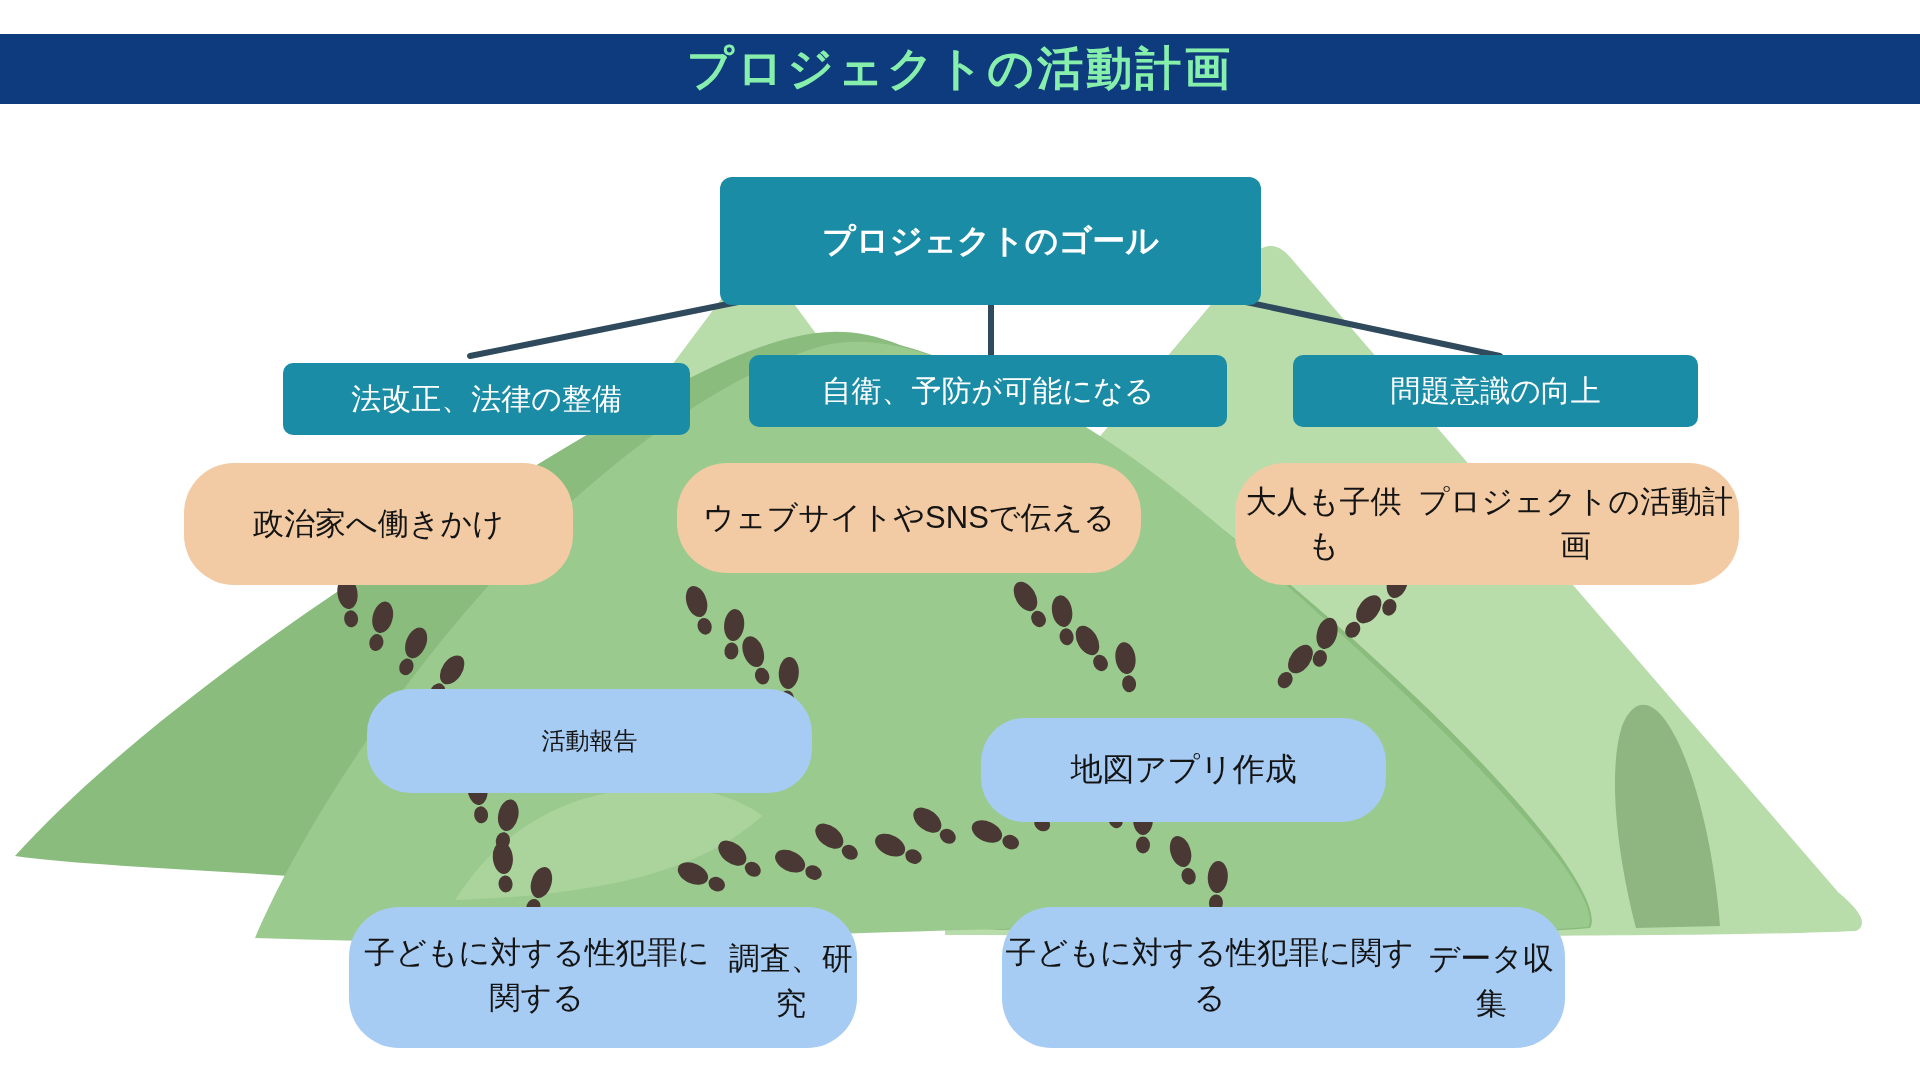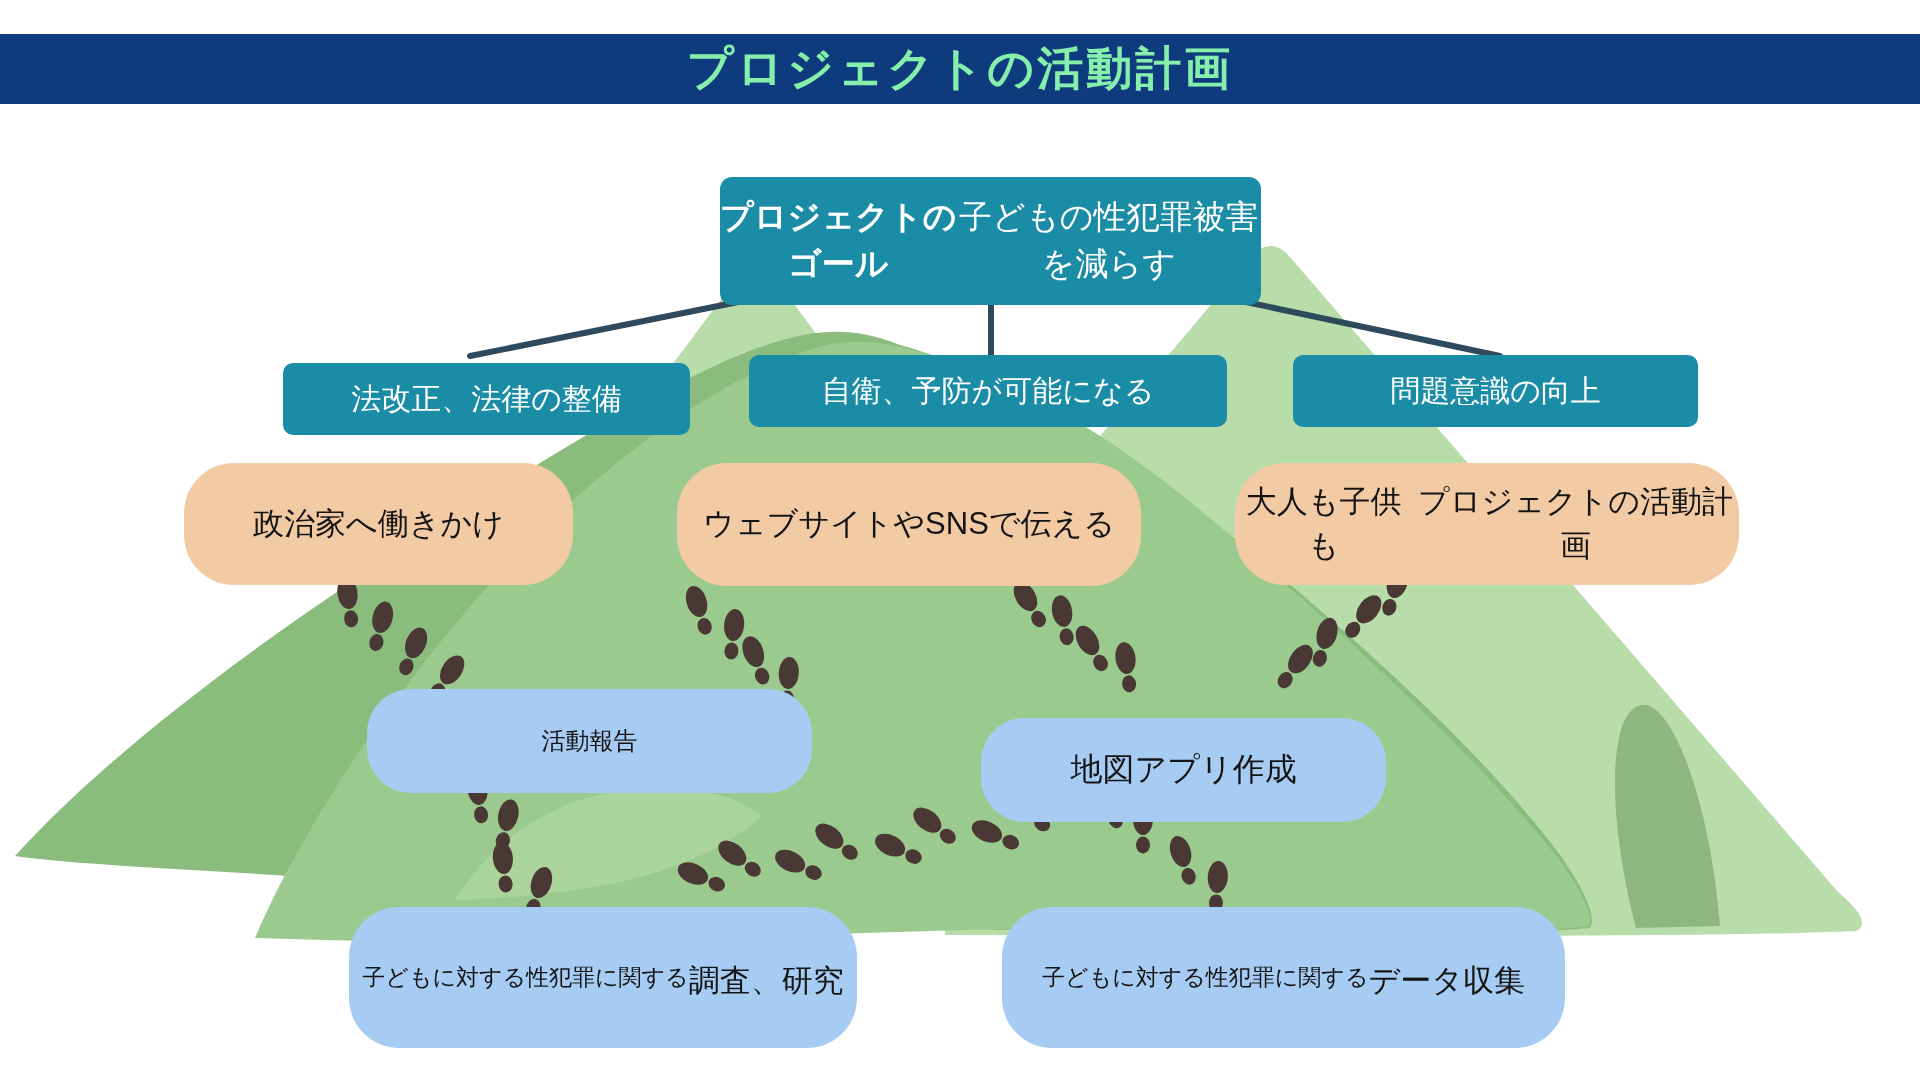--- a/index.html
+++ b/index.html
@@ -28,29 +28,29 @@
   .goal-box{background:var(--teal);color:#ffffff;border-radius:12px;left:720px;top:177px;width:541px;height:128px;font-size:33px;}
   .goal-box .goal-heading{font-weight:700;}
   .peach-box{background:var(--peach);color:#141414;border-radius:50px;font-size:31px;}
   .blue-box{background:var(--blue);color:#141414;}
 
   #outcome-legal{left:283px;top:355px;width:407px;height:72px;margin-top:8px;}
   #outcome-prevent{left:749px;top:355px;width:478px;height:72px;text-align:center;}
   #outcome-aware{left:1293px;top:355px;width:405px;height:72px;}
 
   #action-politician{left:184px;top:463px;width:389px;height:122px;}
-  #action-website{left:677px;top:463px;width:464px;height:123px;}
+  #action-website{left:677px;top:463px;width:464px;height:110px;}
   #action-spread{left:1235px;top:463px;width:504px;height:122px;}
 
   #task-report{left:367px;top:689px;width:445px;height:104px;border-radius:44px;font-size:24px;}
   #task-mapapp{left:981px;top:689px;width:405px;height:104px;border-radius:44px;font-size:32px;margin-top:29px;}
 
   #task-research{left:349px;top:907px;width:508px;height:141px;border-radius:50px;}
   #task-datacollect{left:1002px;top:907px;width:563px;height:141px;border-radius:50px;}
-  .base-line1{font-size:23px;}
+  .base-line1{font-size:31px;font-family:Liberation Mono, monospace;}
   .base-line2{font-size:31px;margin-top:8px;}
 
   .connector{stroke:var(--line);stroke-width:6;stroke-linecap:round;}
 </style>
 </head>
 <body>
 
 <div class="stage">
 
   <svg id="mountains" class="layer" viewBox="0 0 1920 1080" aria-hidden="true">
@@ -130,21 +130,20 @@
       <use href="#footprint" transform="translate(1362 618) rotate(38)"></use>
       <use href="#footprint" transform="translate(1394 593) rotate(18)"></use>
     </svg>
 
   <div class="header">
     <div class="title">プロジェクトの活動計画</div>
   </div>
 
   <div class="box goal-box">
     <div class="goal-heading">プロジェクトのゴール</div>
-    <div>子どもの性犯罪被害を減らす</div>
   </div>
 
   <div class="box teal-box" id="outcome-legal">
     <div>法改正、法律の整備</div>
   </div>
   <div class="box teal-box" id="outcome-prevent">
     <div>自衛、予防が可能になる</div>
   </div>
   <div class="box teal-box" id="outcome-aware">
     <div>問題意識の向上</div>

